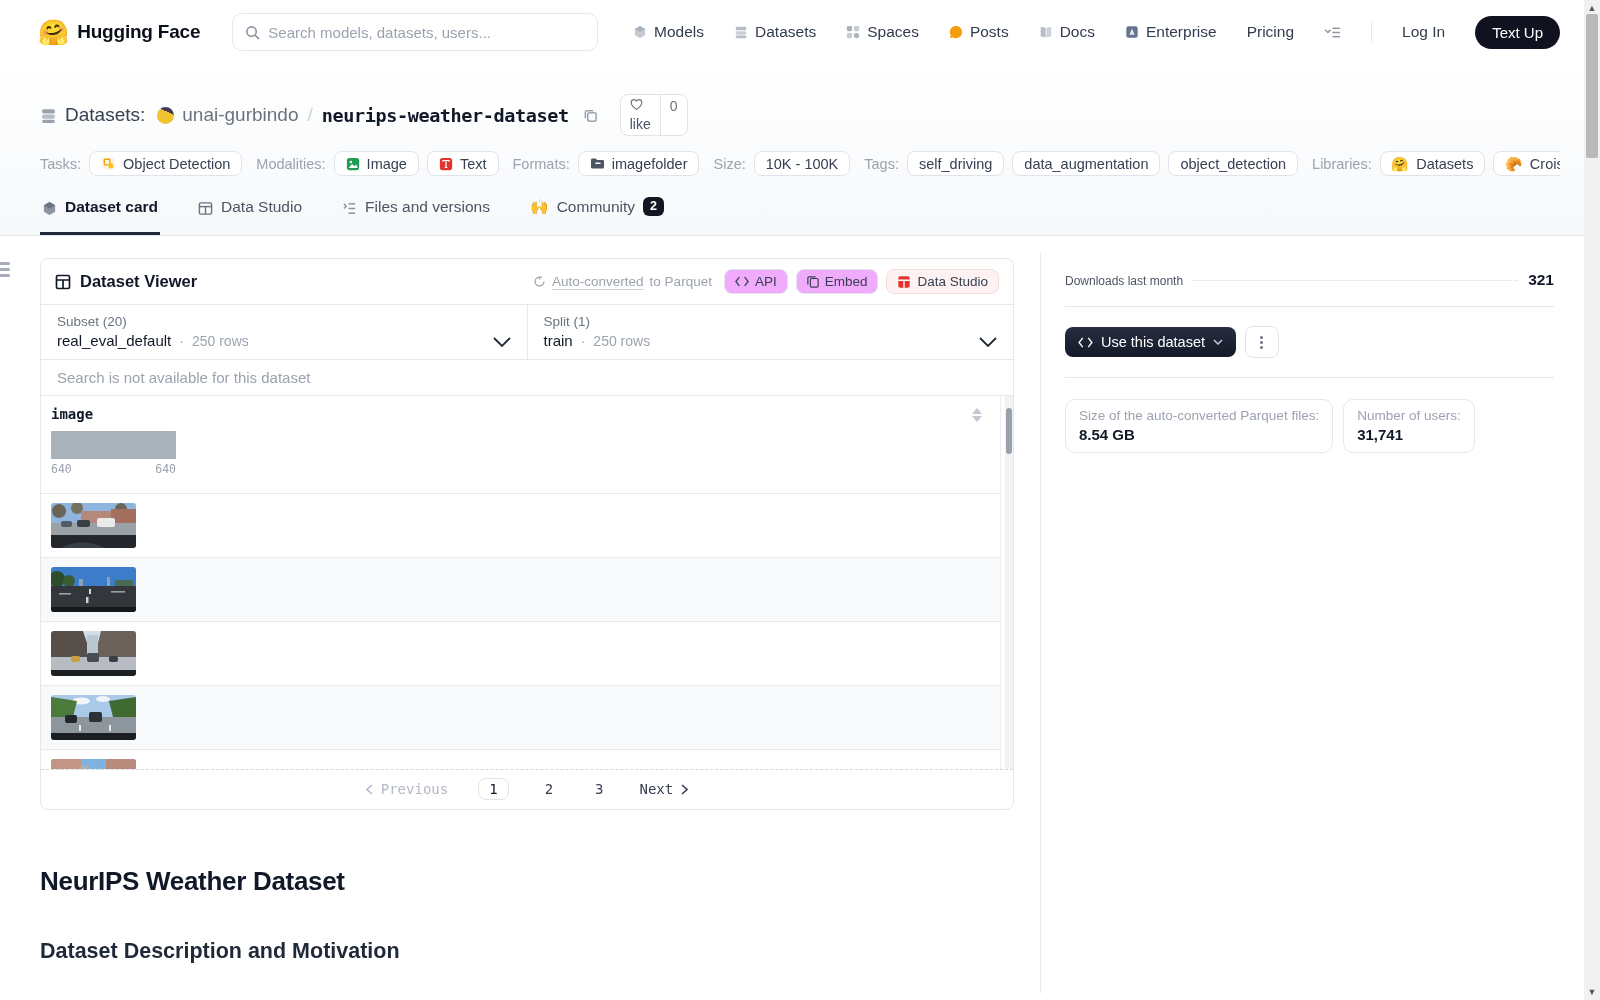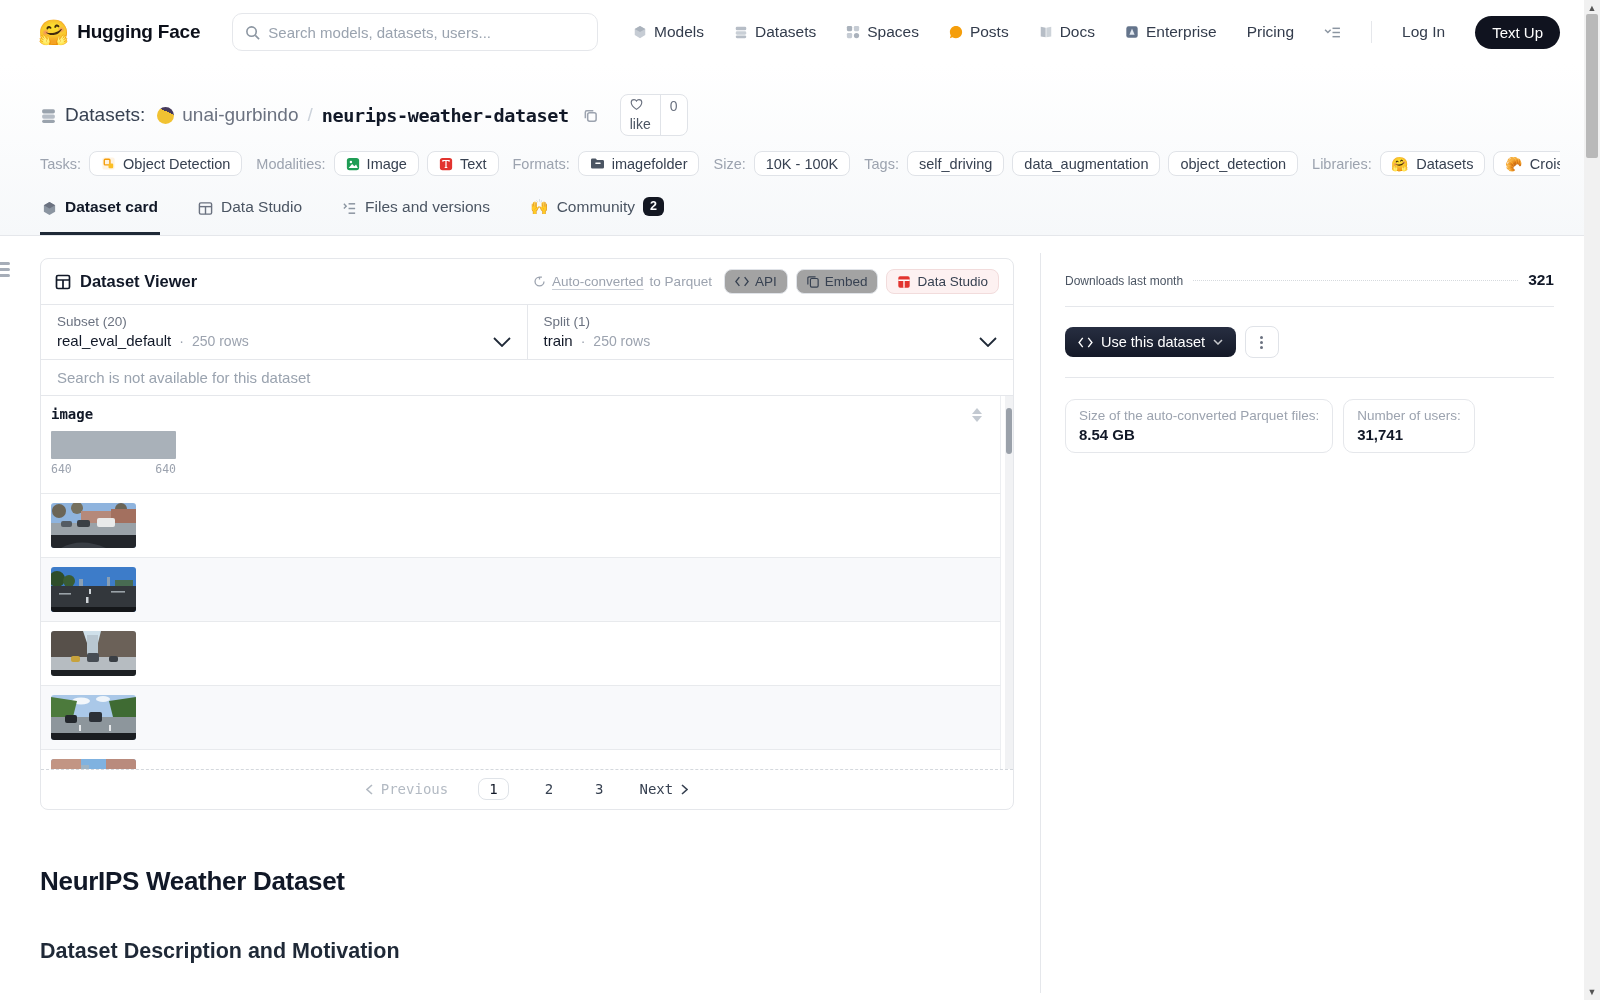--- a/index.html
+++ b/index.html
@@ -56,21 +56,21 @@
   .sidebar { flex:1; border-left:1px solid #e5e7eb; margin-left:26px; margin-top:17px; padding:0 46px 0 24px; min-height:740px; }
 
   
   .panel { margin-top:22px; border:1px solid #e5e7eb; border-radius:8px; background:#fff; overflow:hidden; }
   .panel-head { display:flex; align-items:center; padding:10px 14px; }
   .panel-title { display:flex; align-items:center; gap:9px; font-size:16.5px; font-weight:bold; color:#111827; }
   .head-right { margin-left:auto; display:flex; align-items:center; gap:8px; }
   .autoconv { display:flex; align-items:center; gap:6px; color:#9ca3af; font-size:13.5px; margin-right:4px; }
   .autoconv .u { text-decoration:underline; text-decoration-style:solid; text-underline-offset:3px; text-decoration-color:#c9ced6; }
   .mini-btn { display:flex; align-items:center; gap:6px; border:1px solid #e0e3e8; border-radius:8px; padding:4px 10px;
-    font-size:13.5px; color:#374151; background:#a3a3a3; }
+    font-size:13.5px; color:#374151; background:#f0abfc; }
   .mini-btn.redish { background:#fdf1f1; border-color:#f2dcdc; }
 
   .selectors { display:flex; border-top:1px solid #e5e7eb; }
   .selector { flex:1; padding:9px 16px 10px 16px; position:relative; }
   .selector + .selector { border-left:1px solid #e5e7eb; }
   .sel-label { font-size:13.5px; color:#6b7280; }
   .sel-value-row { display:flex; align-items:center; gap:8px; margin-top:3px; font-size:15px; }
   .sel-value { color:#111827; }
   .sel-dim { color:#9ca3af; font-size:14px; }
   .sel-chevron { position:absolute; right:16px; bottom:12px; color:#1f2937; }

